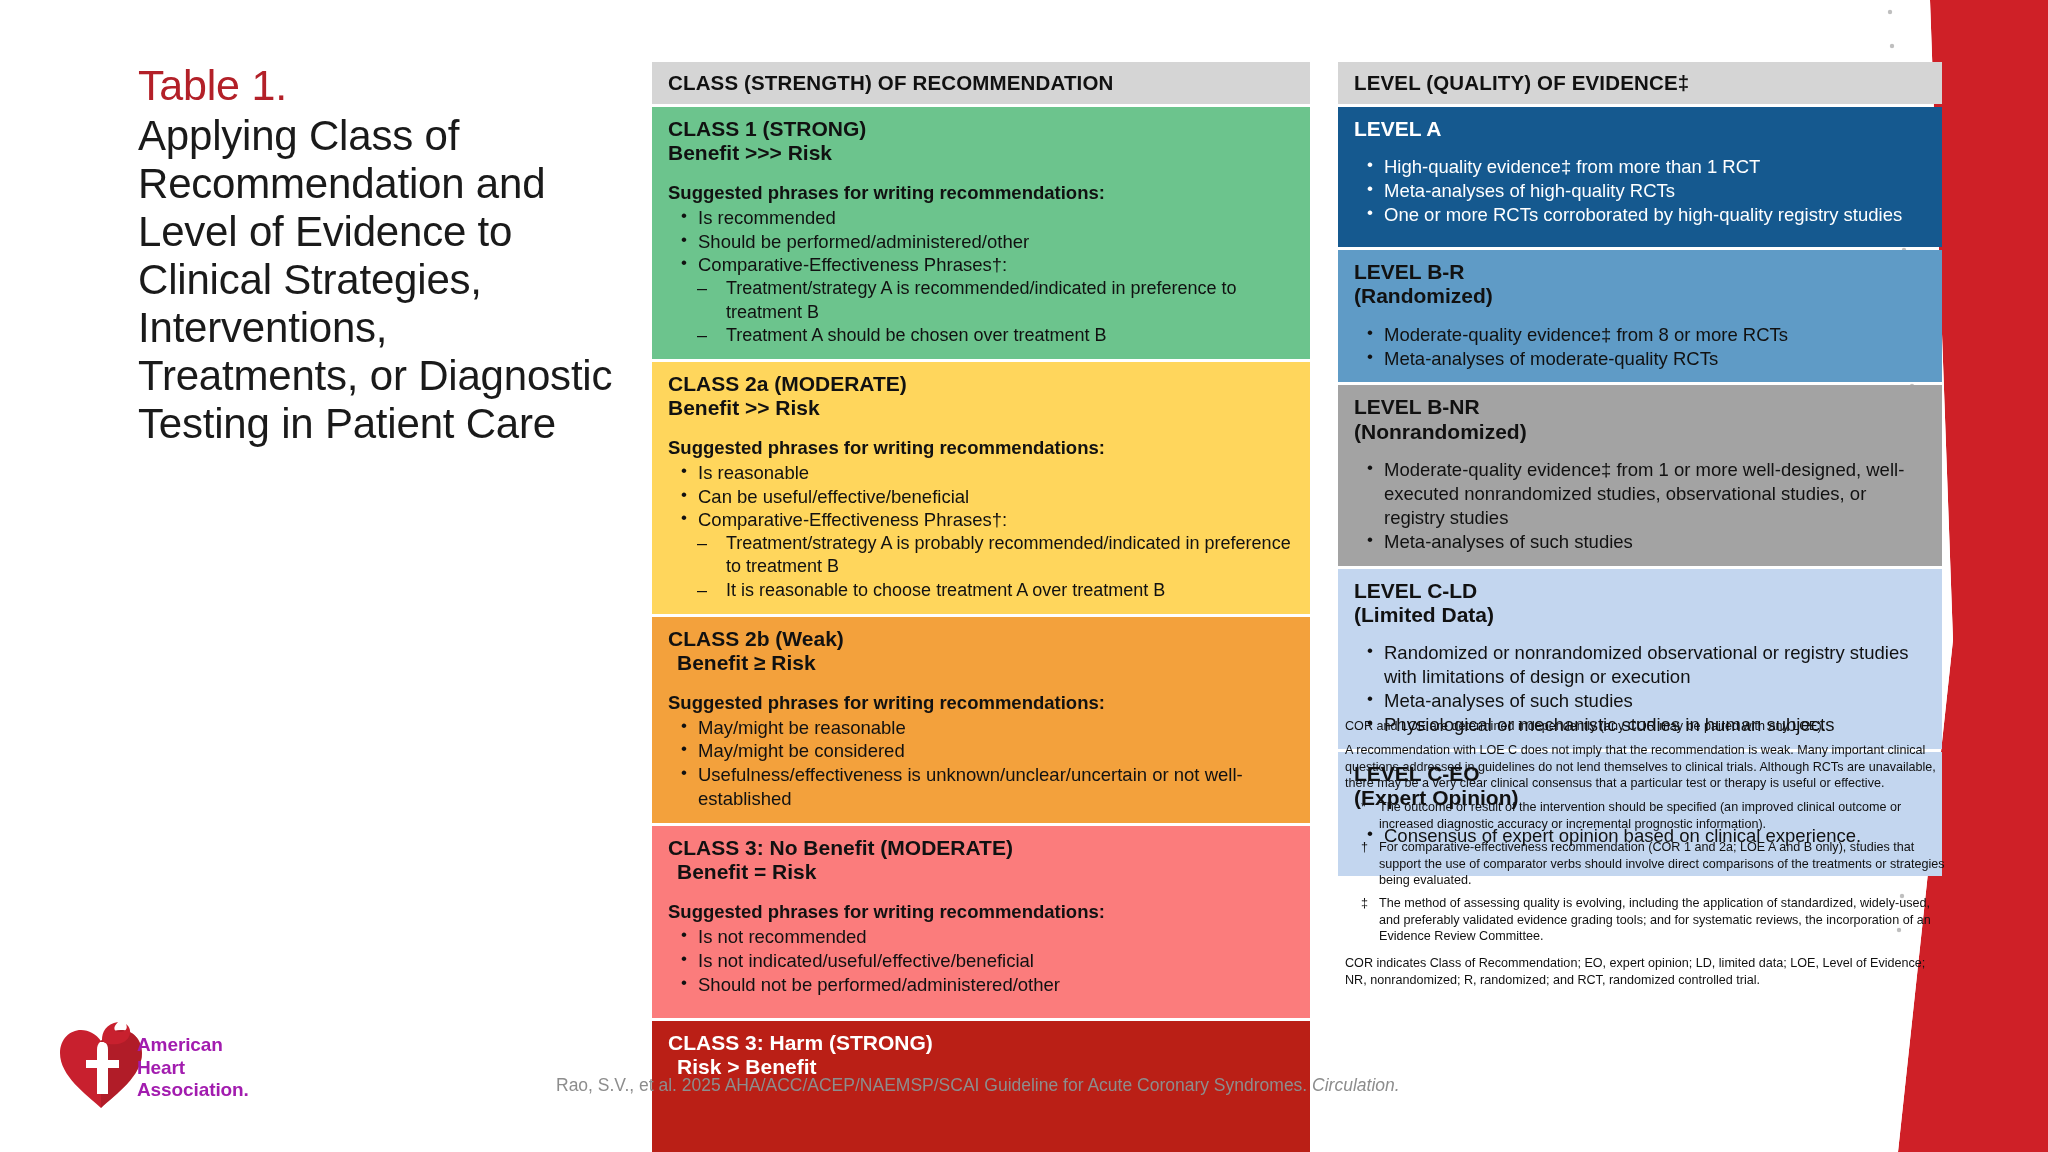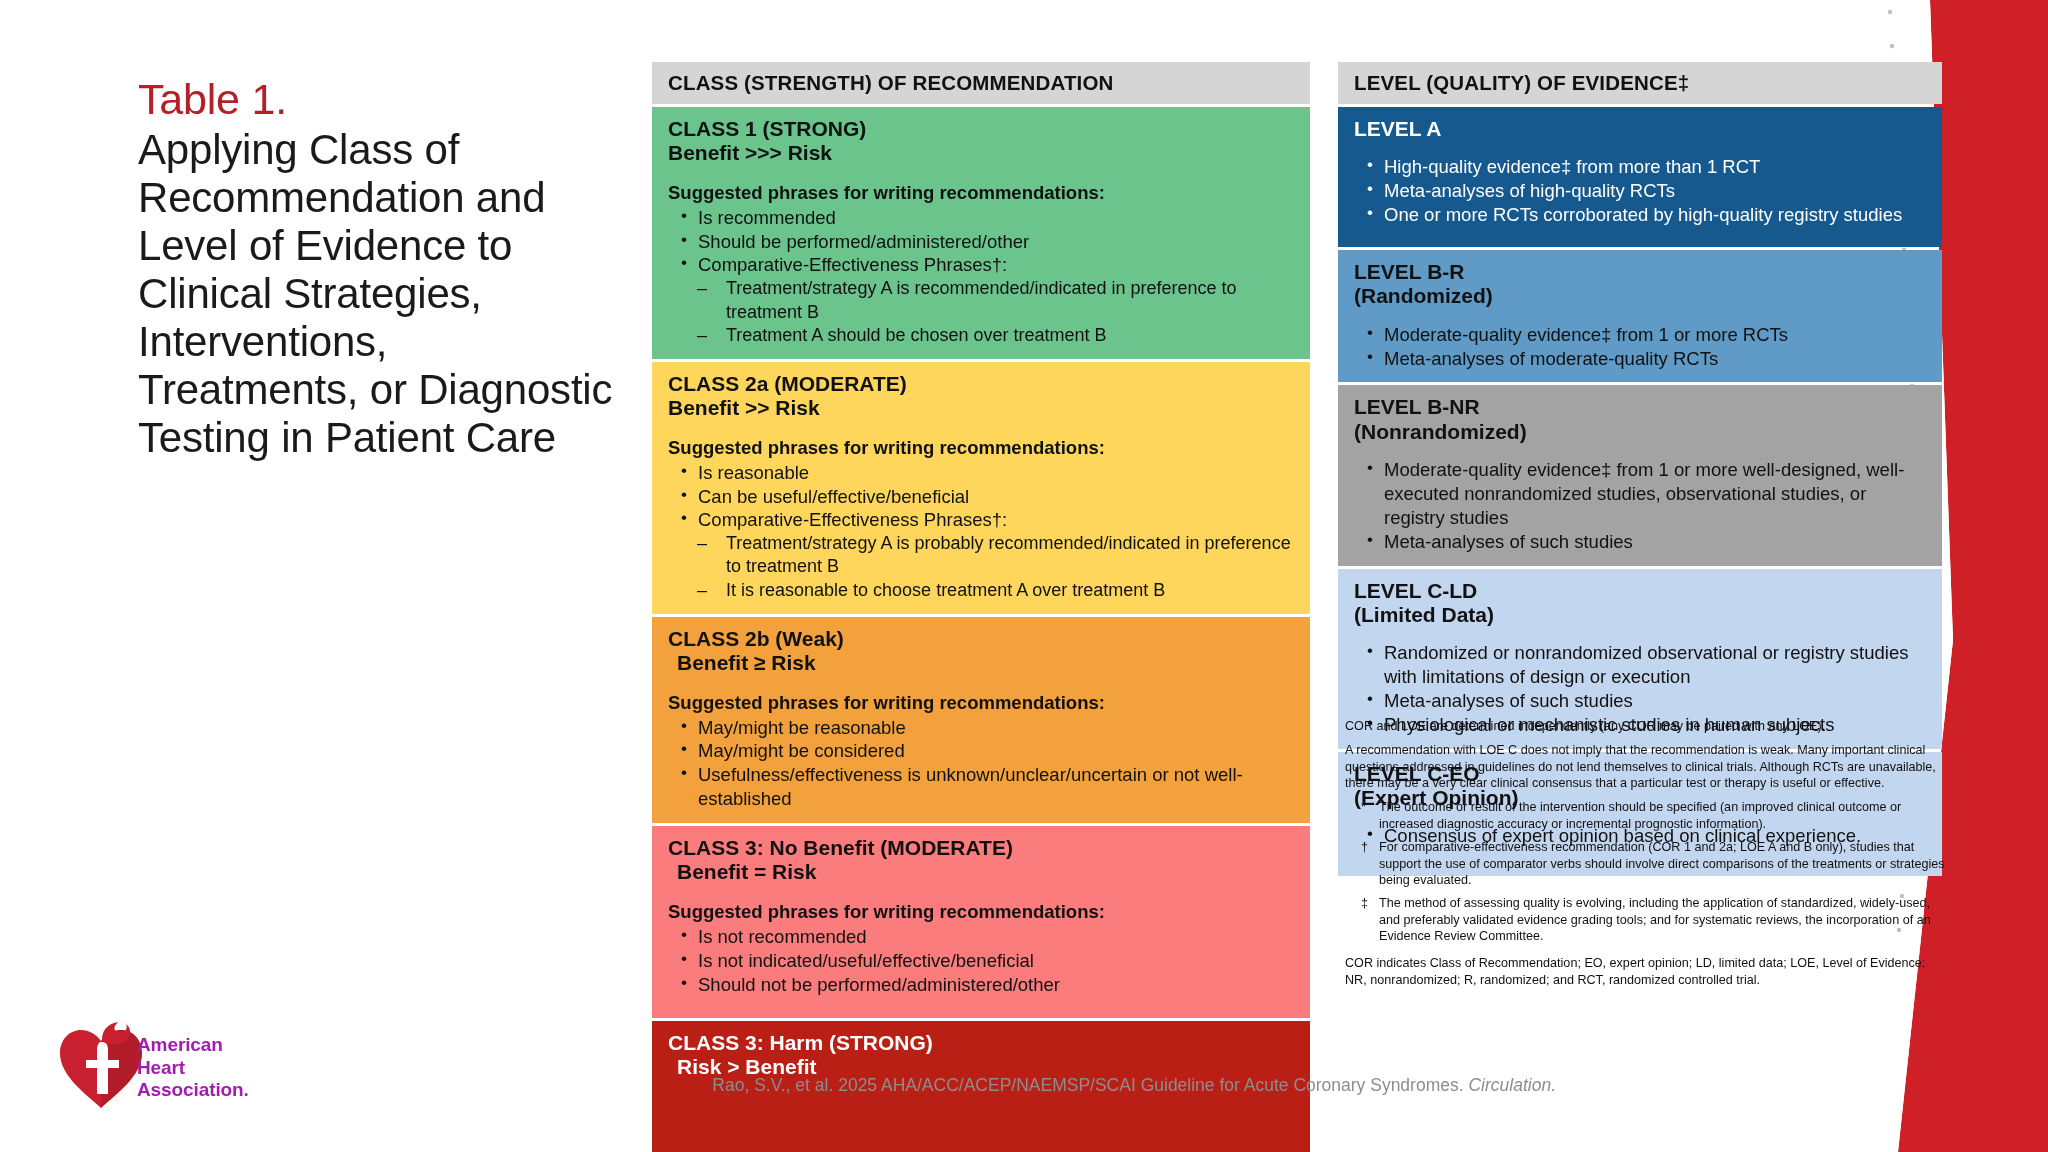--- a/index.html
+++ b/index.html
@@ -10,21 +10,21 @@
     overflow:hidden;
     position:relative;
   }
   .slide{position:absolute;inset:0;overflow:hidden;}
 
   
   .deco{position:absolute;top:0;right:0;width:300px;height:1152px;overflow:hidden;pointer-events:none;}
   .deco svg{position:absolute;top:0;right:0;}
 
   
-  .titlewrap{position:absolute;left:138px;top:76px;width:480px;}
+  .titlewrap{position:absolute;left:138px;top:62px;width:480px;}
   .title-table{
     color:#b32028;font-size:43px;line-height:1.08;font-weight:400;
     letter-spacing:-0.2px;
   }
   .title-main{
     color:#1a1a1a;font-size:42px;line-height:1.14;font-weight:400;
     margin-top:4px;letter-spacing:-0.2px;
   }
 
   
@@ -90,21 +90,21 @@
   .logo svg{display:block;}
   .logo-text{
     position:absolute;left:137px;top:1034px;
     font-size:19px;line-height:1.19;font-weight:bold;color:#a21caf;
     letter-spacing:-0.1px;
   }
 
   
   .citation{
     position:absolute;left:556px;top:1075px;width:1000px;
-    font-size:17.5px;color:#8d8d8d;white-space:nowrap;text-align:right;
+    font-size:17.5px;color:#8d8d8d;white-space:nowrap;
   }
   .citation i{font-style:italic;}
 </style>
 </head>
 <body>
 
 <div class="slide">
 
   <div class="deco">
     <svg width="300" height="1152" viewBox="0 0 300 1152">
@@ -214,21 +214,21 @@
             <li>Meta-analyses of high-quality RCTs</li>
             <li>One or more RCTs corroborated by high-quality registry studies</li>
           </ul>
         </div>
         <div class="blk lbr" style="min-height: 100px;">
           <div class="hd">
             <span style="display: block;">LEVEL B-R</span>
             <span style="display: block;">(Randomized)</span>
           </div>
           <ul style="margin-top: 14px;">
-            <li>Moderate-quality evidence‡ from 1 or more RCTs</li>
+            <li>Moderate-quality evidence‡ from 8 or more RCTs</li>
             <li>Meta-analyses of moderate-quality RCTs</li>
           </ul>
         </div>
         <div class="blk lbnr" style="min-height: 128px;">
           <div class="hd">
             <span style="display: block;">LEVEL B-NR</span>
             <span style="display: block;">(Nonrandomized)</span>
           </div>
           <ul style="margin-top: 14px;">
             <li>Moderate-quality evidence‡ from 1 or more well-designed, well-executed nonrandomized studies, observational studies, or registry studies</li>

